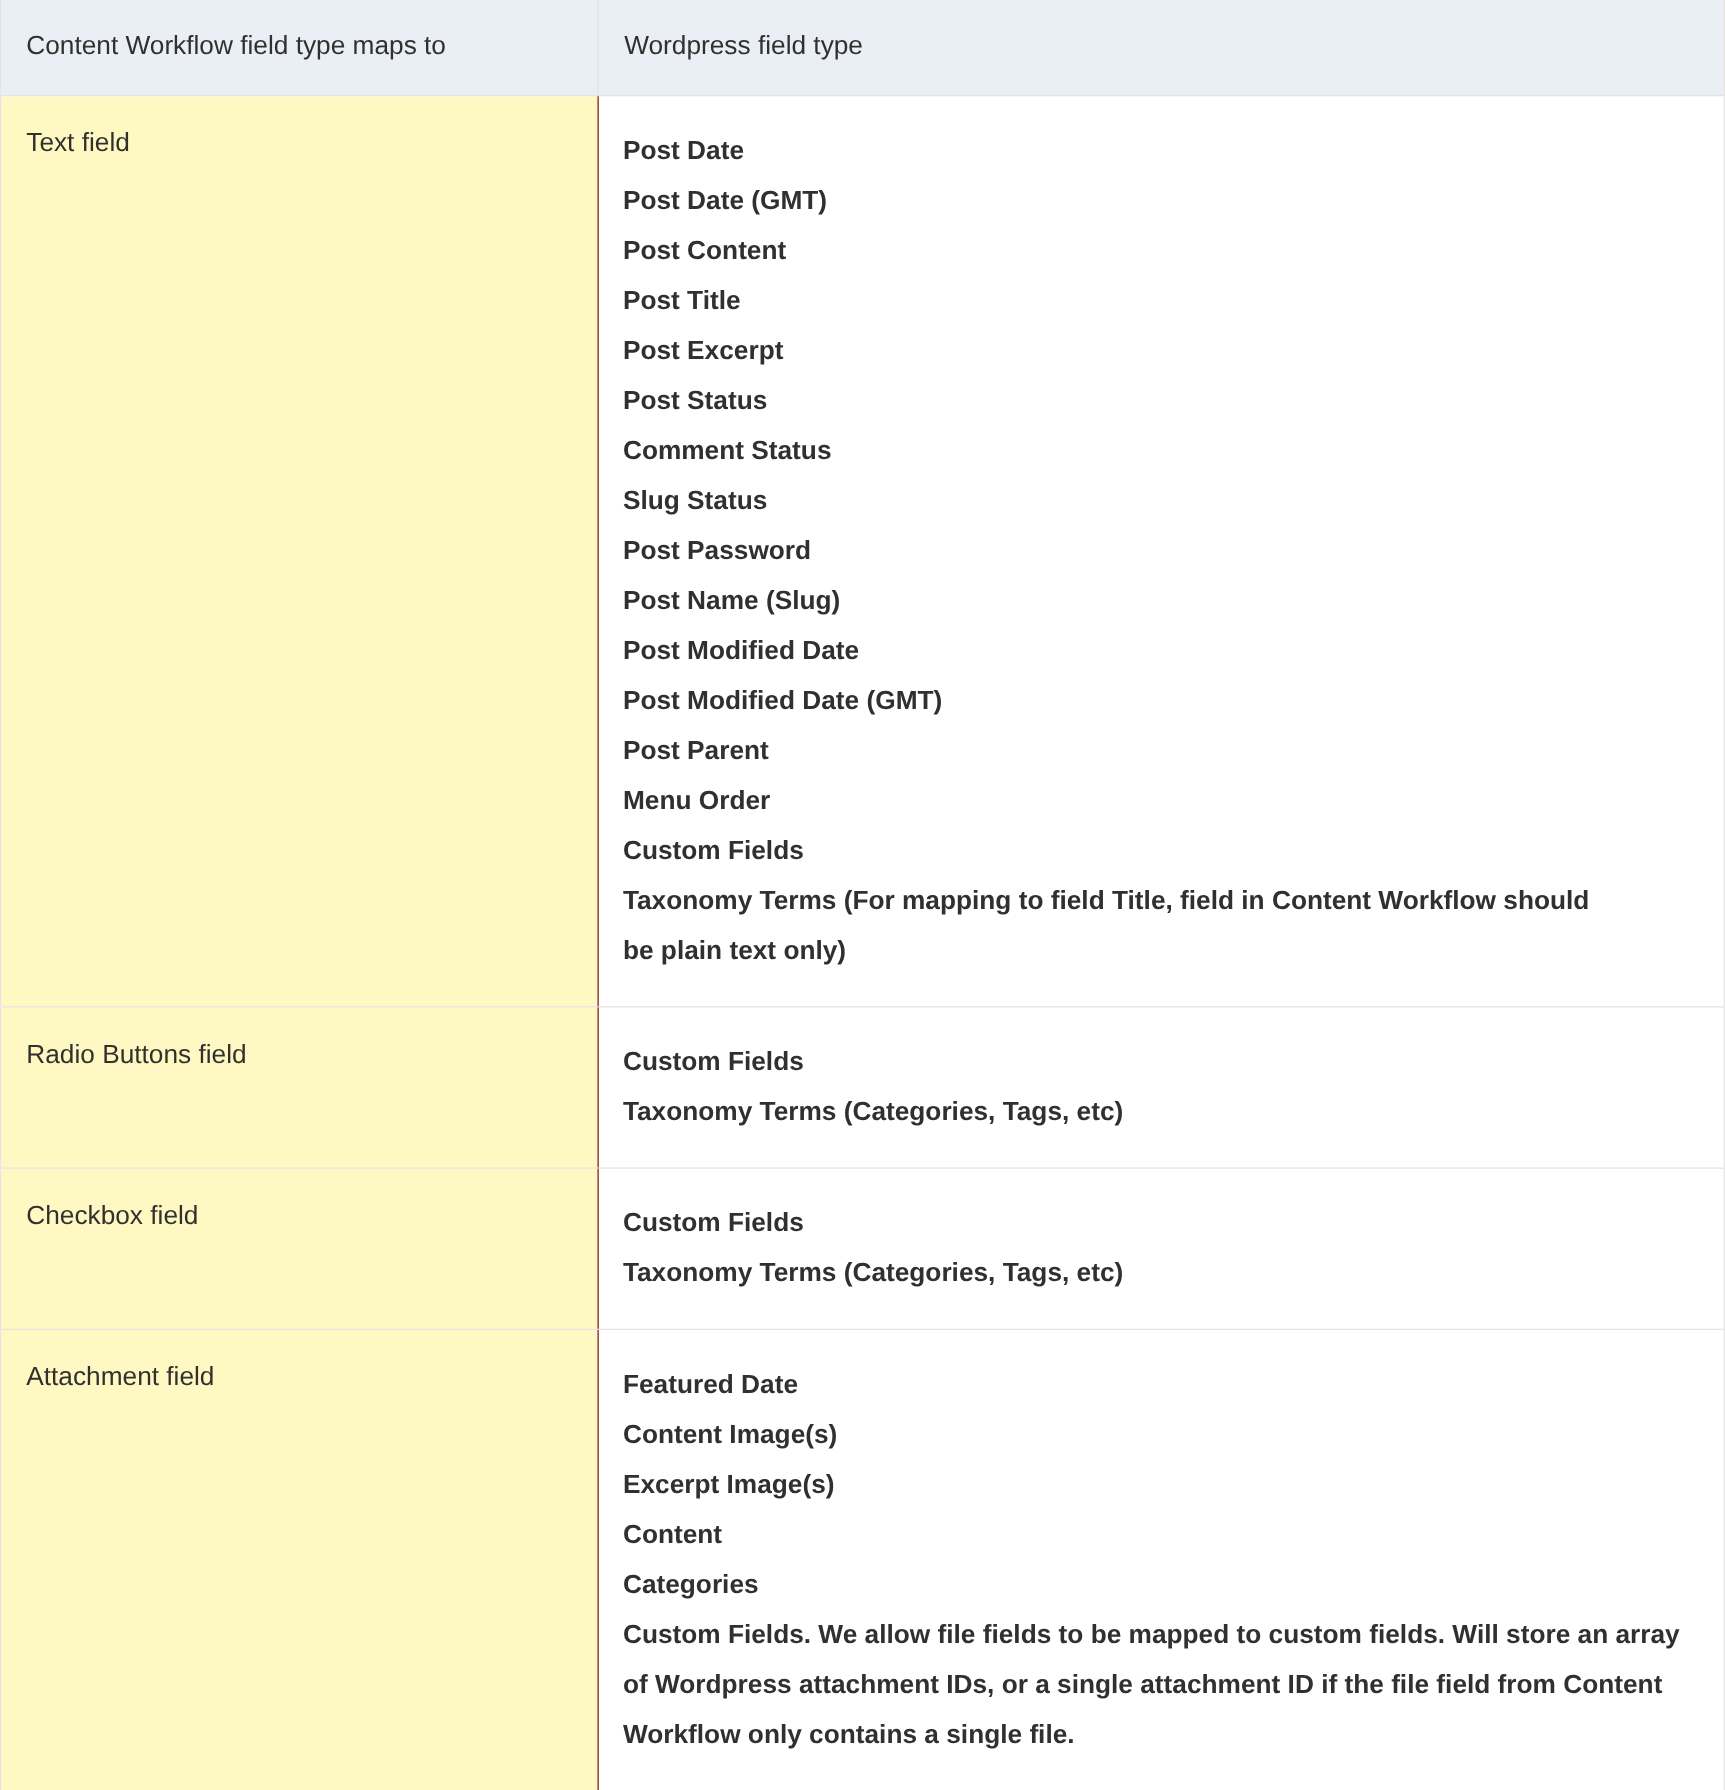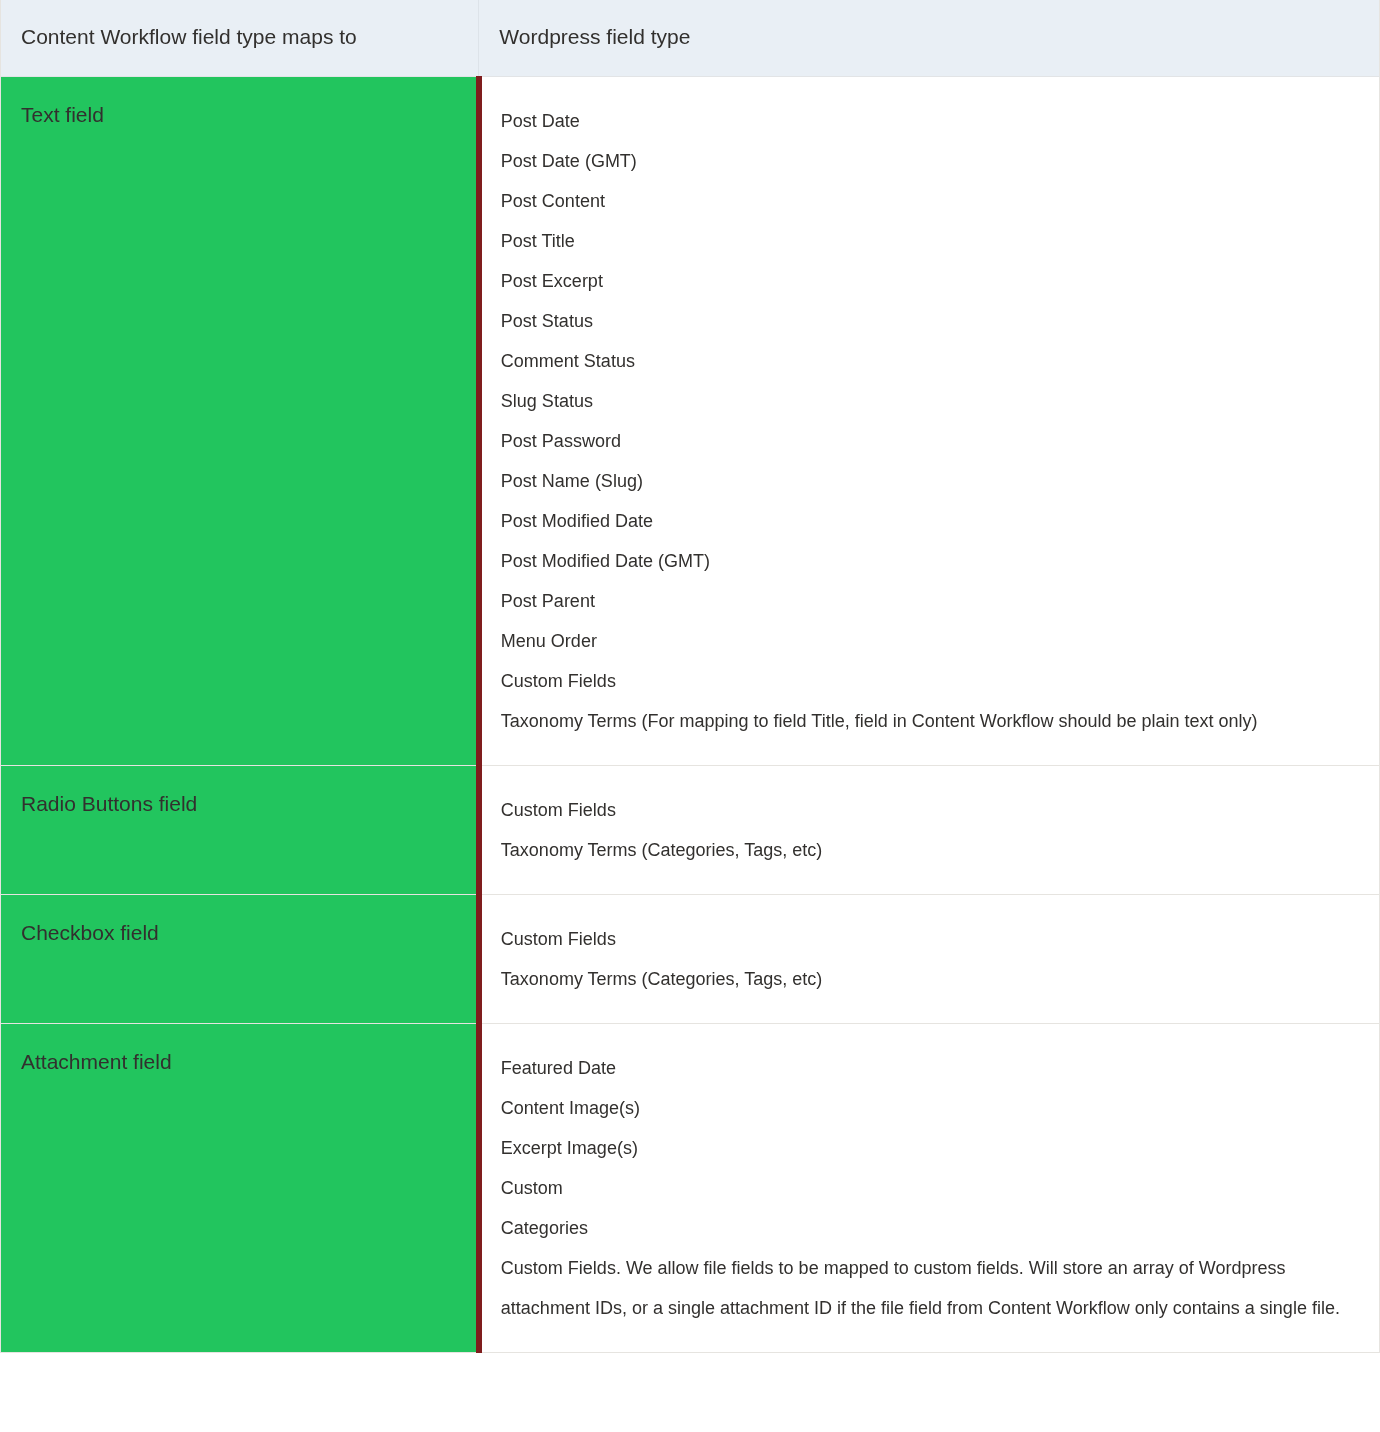--- a/index.html
+++ b/index.html
@@ -45,22 +45,22 @@
   .mapping-table tbody td {
     vertical-align: top;
     font-size: 21px;
     line-height: 1.0;
     padding: 0;
     border-bottom: 1px solid #e6e4e0;
     color: #32302e;
   }
 
   .mapping-table tbody td.cell-left {
-    background: #22c55e;
-    border-right: 6px solid #7f1d1d;
+    background: #fef9c3;
+    border-right: 1px solid #7f1d1d;
   }
   .mapping-table tbody td.cell-right {
     background: #ffffff;
   }
 
   .cell-left .cell-inner {
     padding: 24px 20px 24px 20px;
   }
   .cell-right .cell-inner {
     padding: 24px 24px 24px 19px;
@@ -71,24 +71,25 @@
     line-height: 1.35;
     white-space: nowrap;
   }
 
   .wp-list {
     list-style: none;
     margin: 0;
     padding: 0;
   }
   .wp-list li {
-    font-size: 18px;
+    font-size: 21px;
     line-height: 40px;
     margin: 0;
     padding: 0;
+    font-weight: bold;
   }
   .wp-list li.wrapped {
     line-height: 40px;
     max-width: 800px;
   }
   .wp-list li.para {
     line-height: 40px;
     max-width: 858px;
   }
 </style>
@@ -175,21 +176,21 @@
         <div class="cell-inner">
           <div class="field-label">Attachment field</div>
         </div>
       </td>
       <td class="cell-right">
         <div class="cell-inner">
           <ul class="wp-list">
             <li>Featured Date</li>
             <li>Content Image(s)</li>
             <li>Excerpt Image(s)</li>
-            <li>Custom</li>
+            <li>Content</li>
             <li>Categories</li>
             <li class="para">Custom Fields. We allow file fields to be mapped to custom fields. Will store an array of Wordpress attachment IDs, or a single attachment ID if the file field from Content Workflow only contains a single file.</li>
           </ul>
         </div>
       </td>
     </tr>
 
   </tbody>
 </table>
 

